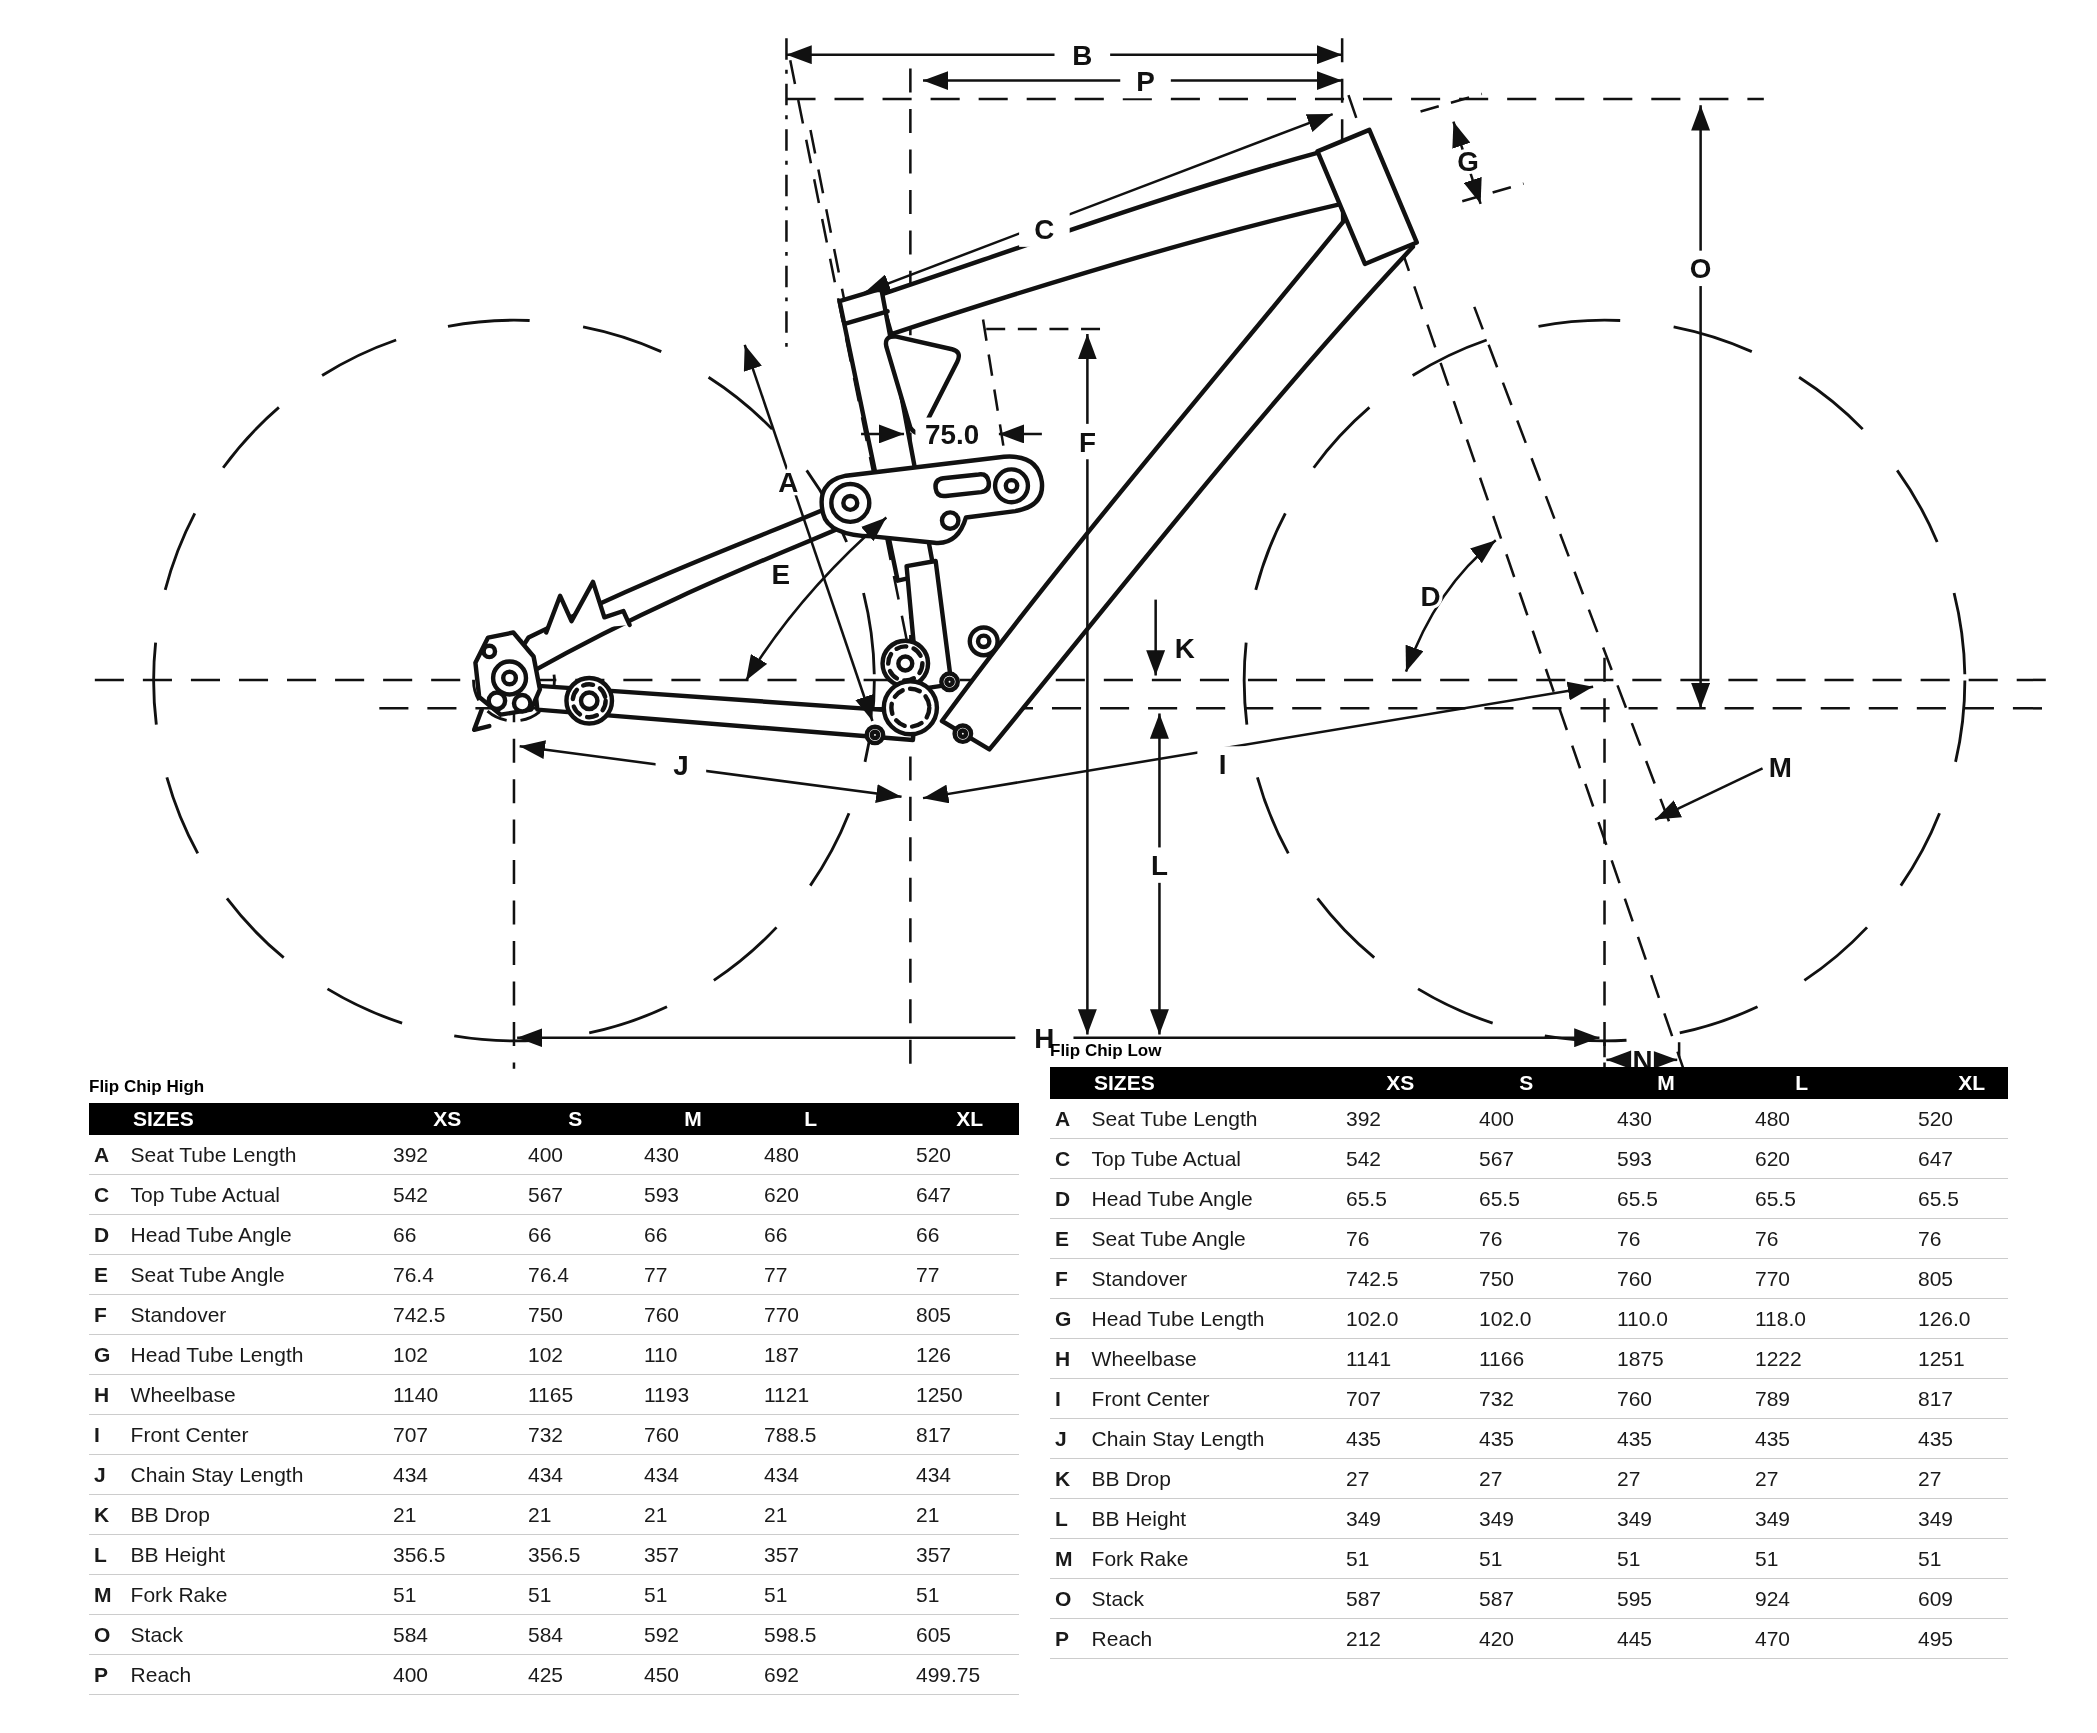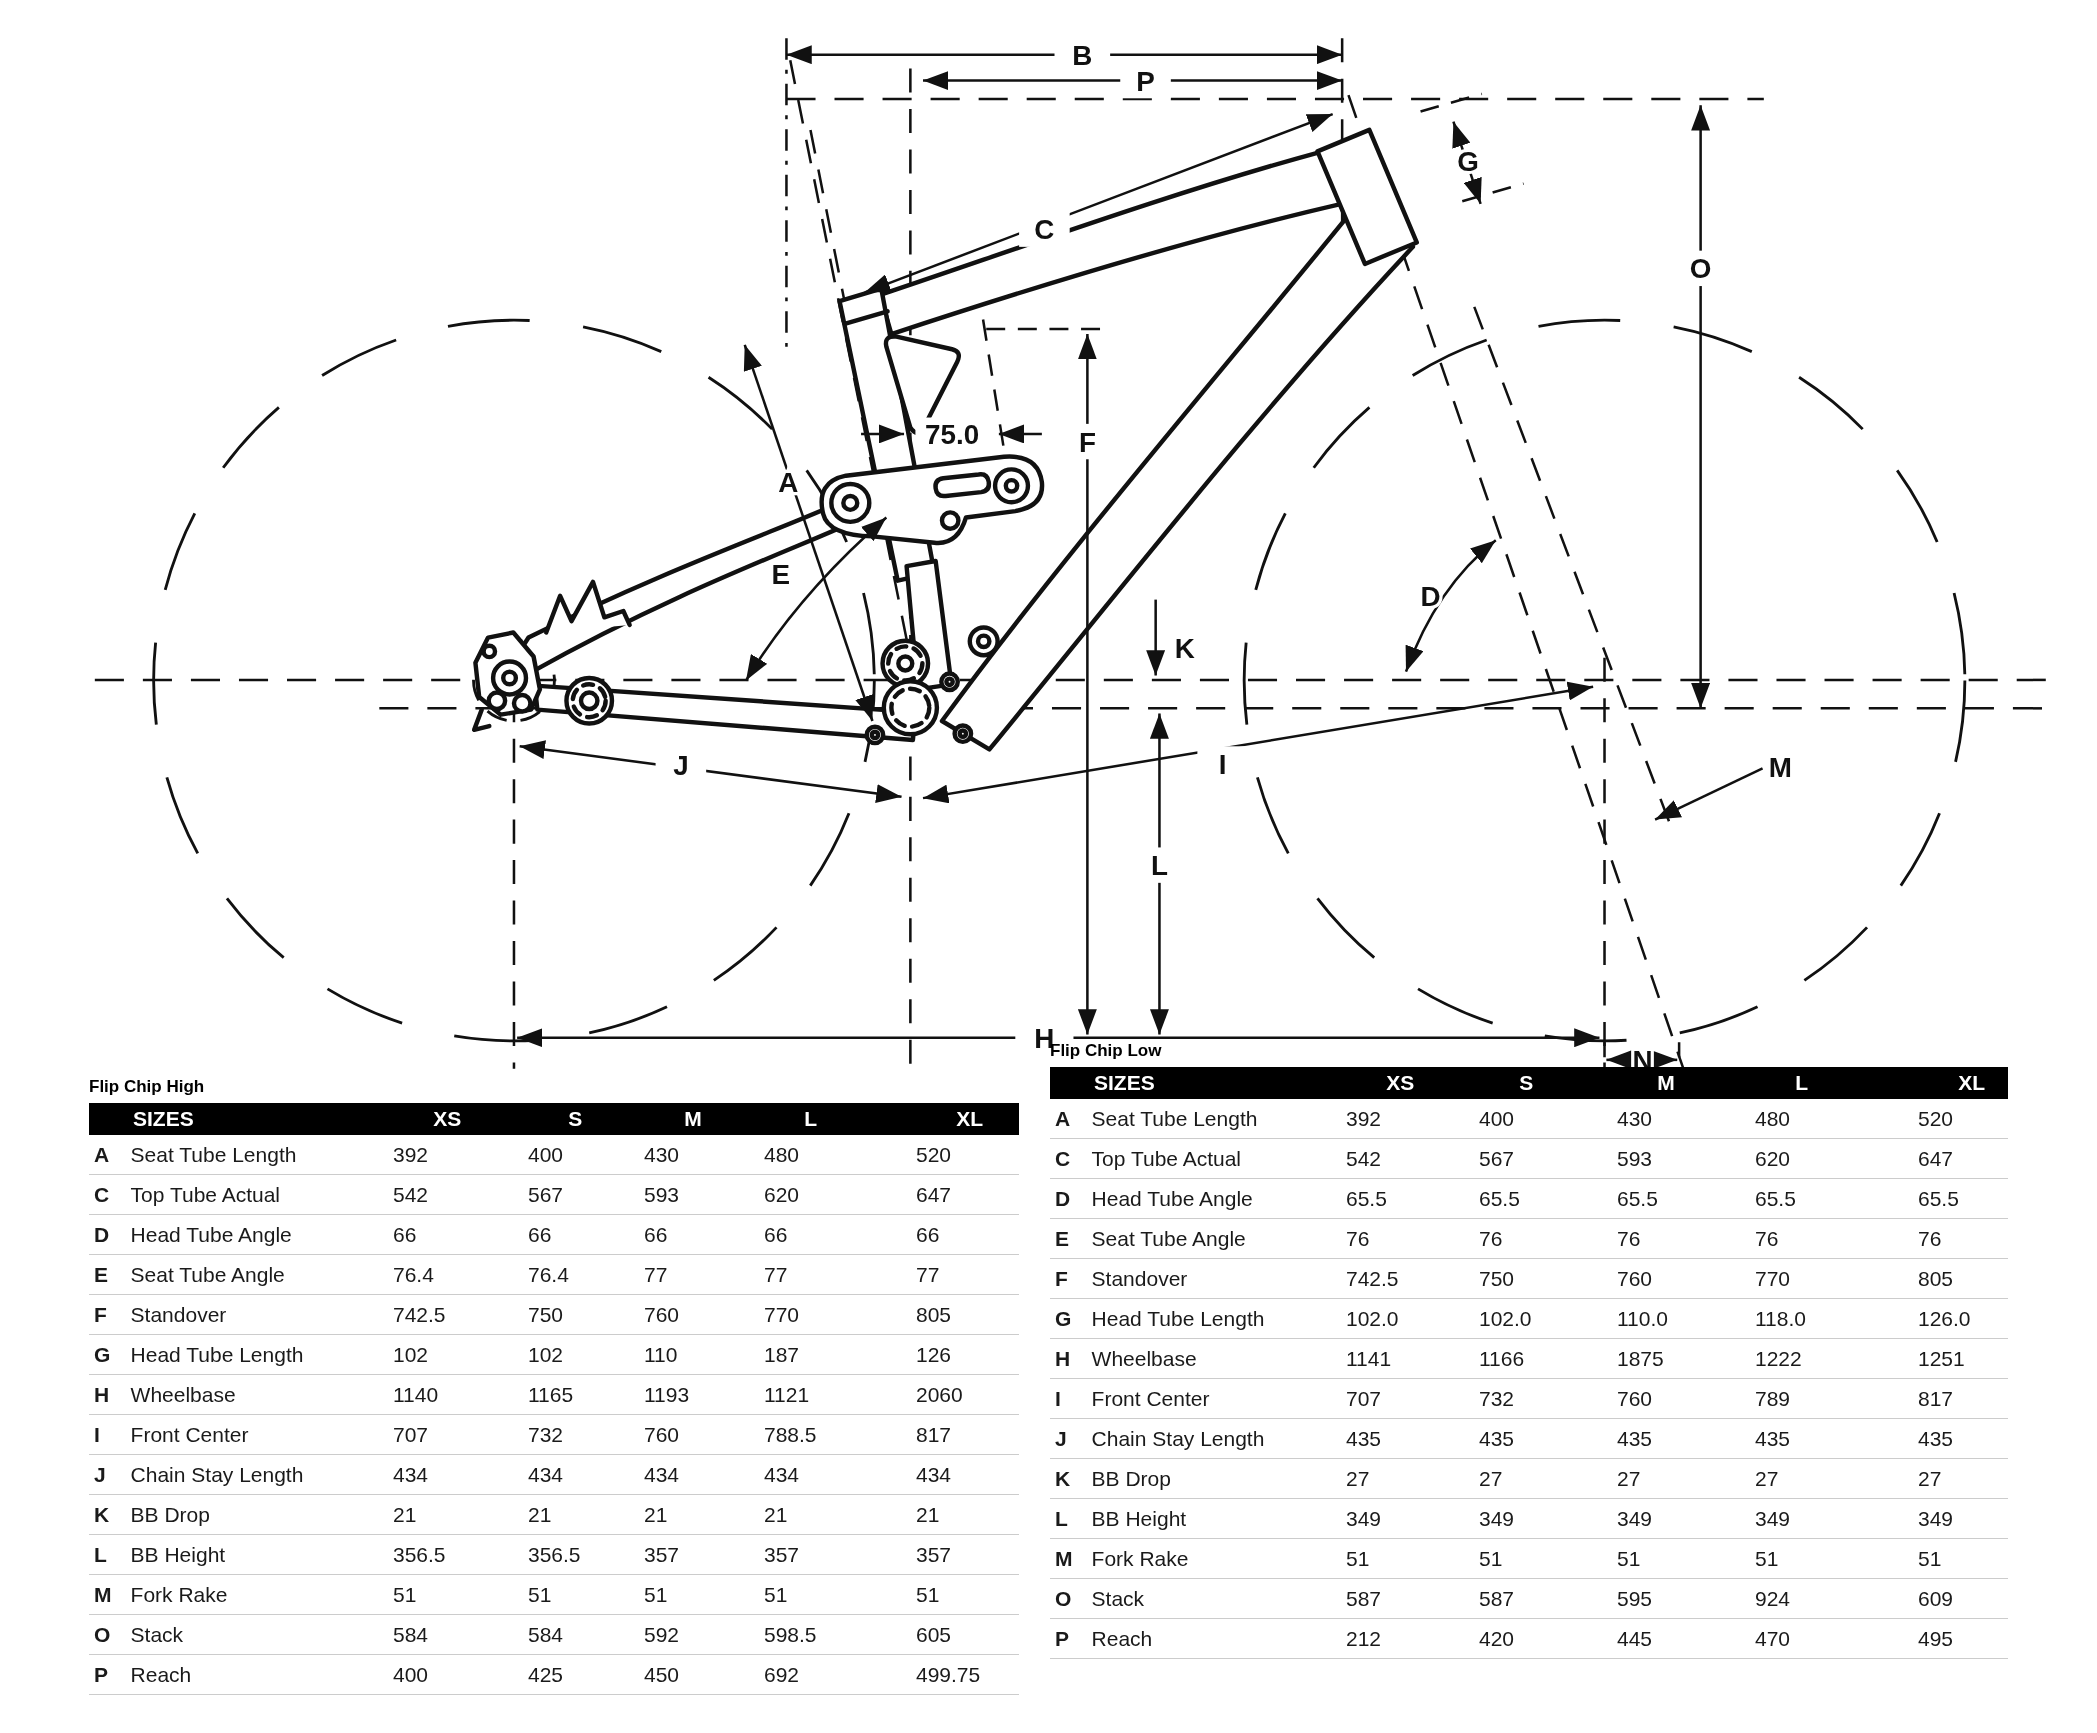--- a/index.html
+++ b/index.html
@@ -246,21 +246,21 @@
         </div>
         <div class="t-row">
           <div class="t-label">
             <span class="t-letter">H</span>
             <span class="t-name">Wheelbase</span>
           </div>
           <div class="t-val">1140</div>
           <div class="t-val">1165</div>
           <div class="t-val">1193</div>
           <div class="t-val">1121</div>
-          <div class="t-val">2060</div>
+          <div class="t-val">1250</div>
         </div>
         <div class="t-row">
           <div class="t-label">
             <span class="t-letter">I</span>
             <span class="t-name">Front Center</span>
           </div>
           <div class="t-val">707</div>
           <div class="t-val">732</div>
           <div class="t-val">760</div>
           <div class="t-val">788.5</div>

